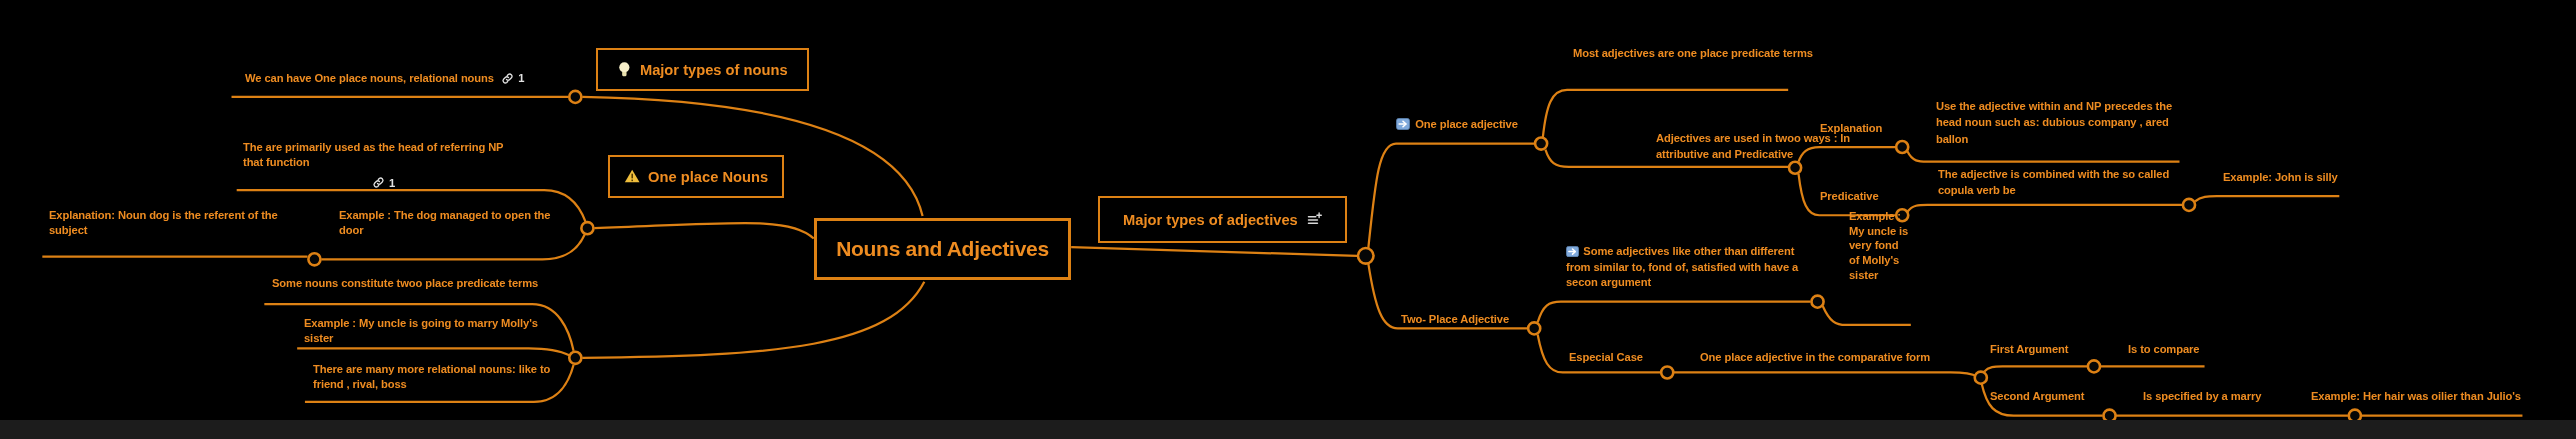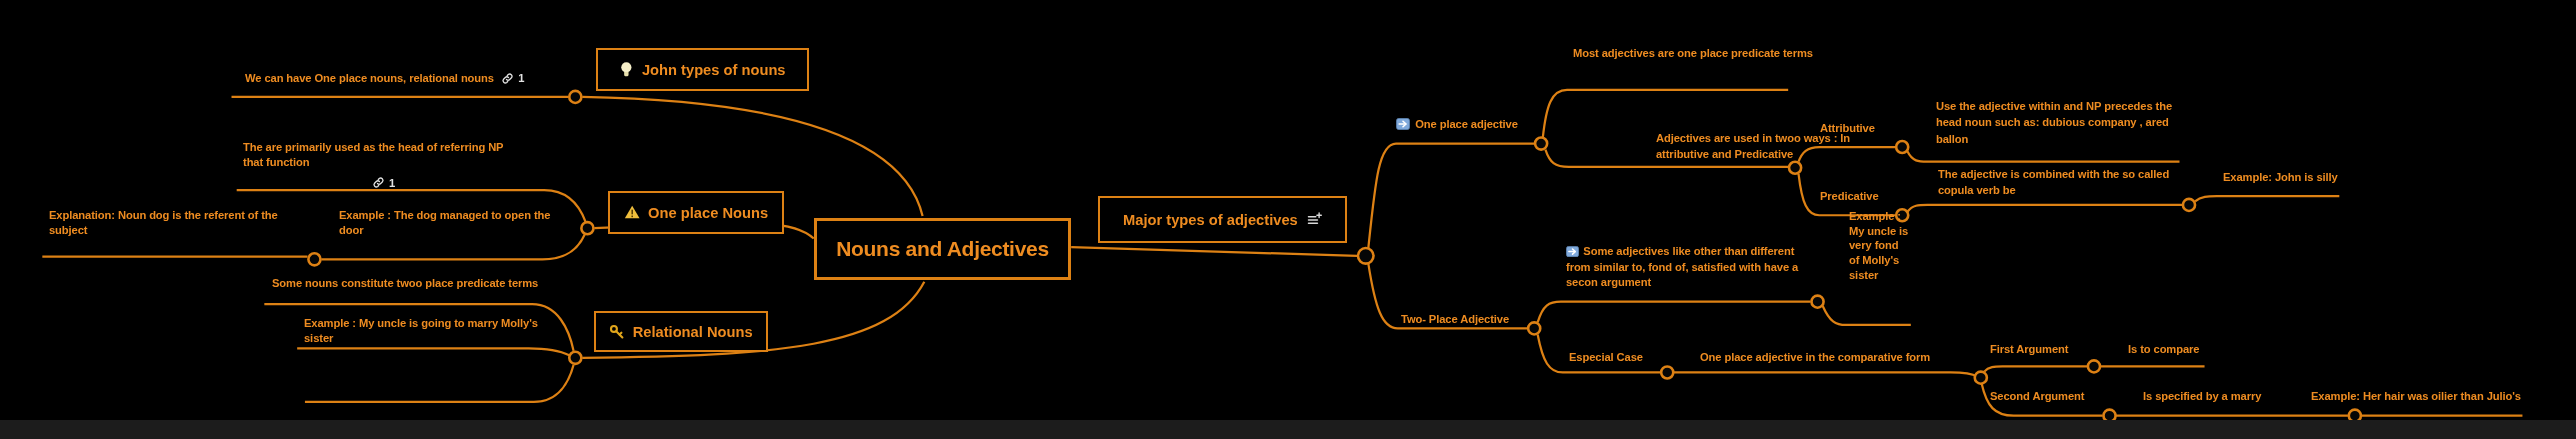--- a/index.html
+++ b/index.html
@@ -102,24 +102,24 @@
       </svg>
       <span class="linkcount">1</span>
     </span>
   </div>
 
   <div class="topic" style="left:596px;top:48px;width:213px;height:43px;">
     <svg class="icon" width="14.7" height="16.4" viewBox="0 0 16 18">
       <circle cx="8" cy="7" r="5.6" fill="#F6EFC9"></circle>
       <path d="M5.6 12.2h4.8v3.3a1.2 1.2 0 0 1-1.2 1.2H6.8a1.2 1.2 0 0 1-1.2-1.2z" fill="#E8DFAC"></path>
     </svg>
-    <span>John types of nouns</span>
-  </div>
-
-  <div class="topic" style="left:608px;top:155px;width:176px;height:43px;margin-top:36px;">
+    <span>Major types of nouns</span>
+  </div>
+
+  <div class="topic" style="left:608px;top:155px;width:176px;height:43px;">
     <svg class="icon" width="16.4" height="14.7" viewBox="0 0 24 22">
       <path d="M12 1 L23 20 H1 Z" fill="#EFBE3C"></path>
       <rect x="10.9" y="7" width="2.2" height="7" fill="#4a3500"></rect>
       <rect x="10.9" y="15.8" width="2.2" height="2.4" fill="#4a3500"></rect>
     </svg>
     <span>One place Nouns</span>
   </div>
 
   <div class="withlink" style="position:absolute;left:243px;top:140px;flex-direction:column;">
     <span class="lbl" style="position:static;width:281px;">The are primarily used as the head of referring NP that function</span>
@@ -131,35 +131,26 @@
         </g>
       </svg>
       <span class="linkcount">1</span>
     </span>
   </div>
 
   <div class="lbl" style="left:49px;top:208px;width:251px;">Explanation: Noun dog is the referent of the subject</div>
 
   <div class="lbl" style="left:339px;top:208px;width:218px;">Example : The dog managed to open the door</div>
 
-  <div class="topic" style="left:594px;top:311px;width:174px;height:41px;">
-    <svg class="icon" width="15.5" height="15.5" viewBox="0 0 22 22">
-      <g stroke="#E0A51B" stroke-width="3" fill="none" stroke-linecap="round">
-        <circle cx="7" cy="7" r="4.2"></circle>
-        <path d="M10.2 10.2 L19 19"></path>
-        <path d="M15 15 L17.6 12.4"></path>
-      </g>
-    </svg>
-    <span>Relational Nouns</span>
-  </div>
 
   <div class="lbl nowrap" style="left:272px;top:276px;">Some nouns constitute twoo place predicate terms</div>
 
   <div class="lbl" style="left:304px;top:316px;width:247px;">Example : My uncle is going to marry Molly's sister</div>
 
+  <div class="lbl" style="left:313px;top:362px;width:240px;">There are many more relational nouns: like to friend , rival, boss</div>
 
   <div class="topic" style="left:1098px;top:196px;width:249px;height:47px;justify-content:center;">
     <span>Major types of adjectives</span>
     <svg class="icon" width="16.4" height="16.4" viewBox="0 0 20 20">
       <g stroke="#D9D9D9" stroke-width="1.7" stroke-linecap="round">
         <path d="M3 7 H12"></path>
         <path d="M3 11 H14"></path>
         <path d="M3 15 H14"></path>
         <path d="M16 2.5 V8"></path>
         <path d="M13.3 5.2 H18.7"></path>
@@ -175,21 +166,21 @@
           <path d="M8 3.8 L11.5 7 L8 10.2"></path>
       </g>
     </svg>
     <span class="lbl nowrap" style="position:static;">One place adjective</span>
   </div>
 
   <div class="lbl lh19" style="left:1573px;top:45px;width:252px;">Most adjectives are one place predicate terms</div>
 
   <div class="lbl lh19" style="left:1656px;top:130px;width:220px;">Adjectives are used in twoo ways : In attributive and Predicative</div>
 
-  <div class="lbl nowrap" style="left:1820px;top:121px;">Attributive</div>
+  <div class="lbl nowrap" style="left:1820px;top:121px;">Explanation</div>
 
   <div class="lbl lh19" style="left:1936px;top:98px;width:256px;">Use the adjective within and NP precedes the head noun such as: dubious company , ared ballon</div>
 
   <div class="lbl nowrap" style="left:1820px;top:189px;">Predicative</div>
 
   <div class="lbl lh19" style="left:1938px;top:166px;width:256px;">The adjective is combined with the so called copula verb be</div>
 
   <div class="lbl nowrap" style="left:2223px;top:170px;">Example: John is silly</div>
 
   <div class="lbl nowrap" style="left:1401px;top:304px;margin-top:8px;">Two- Place Adjective</div>

